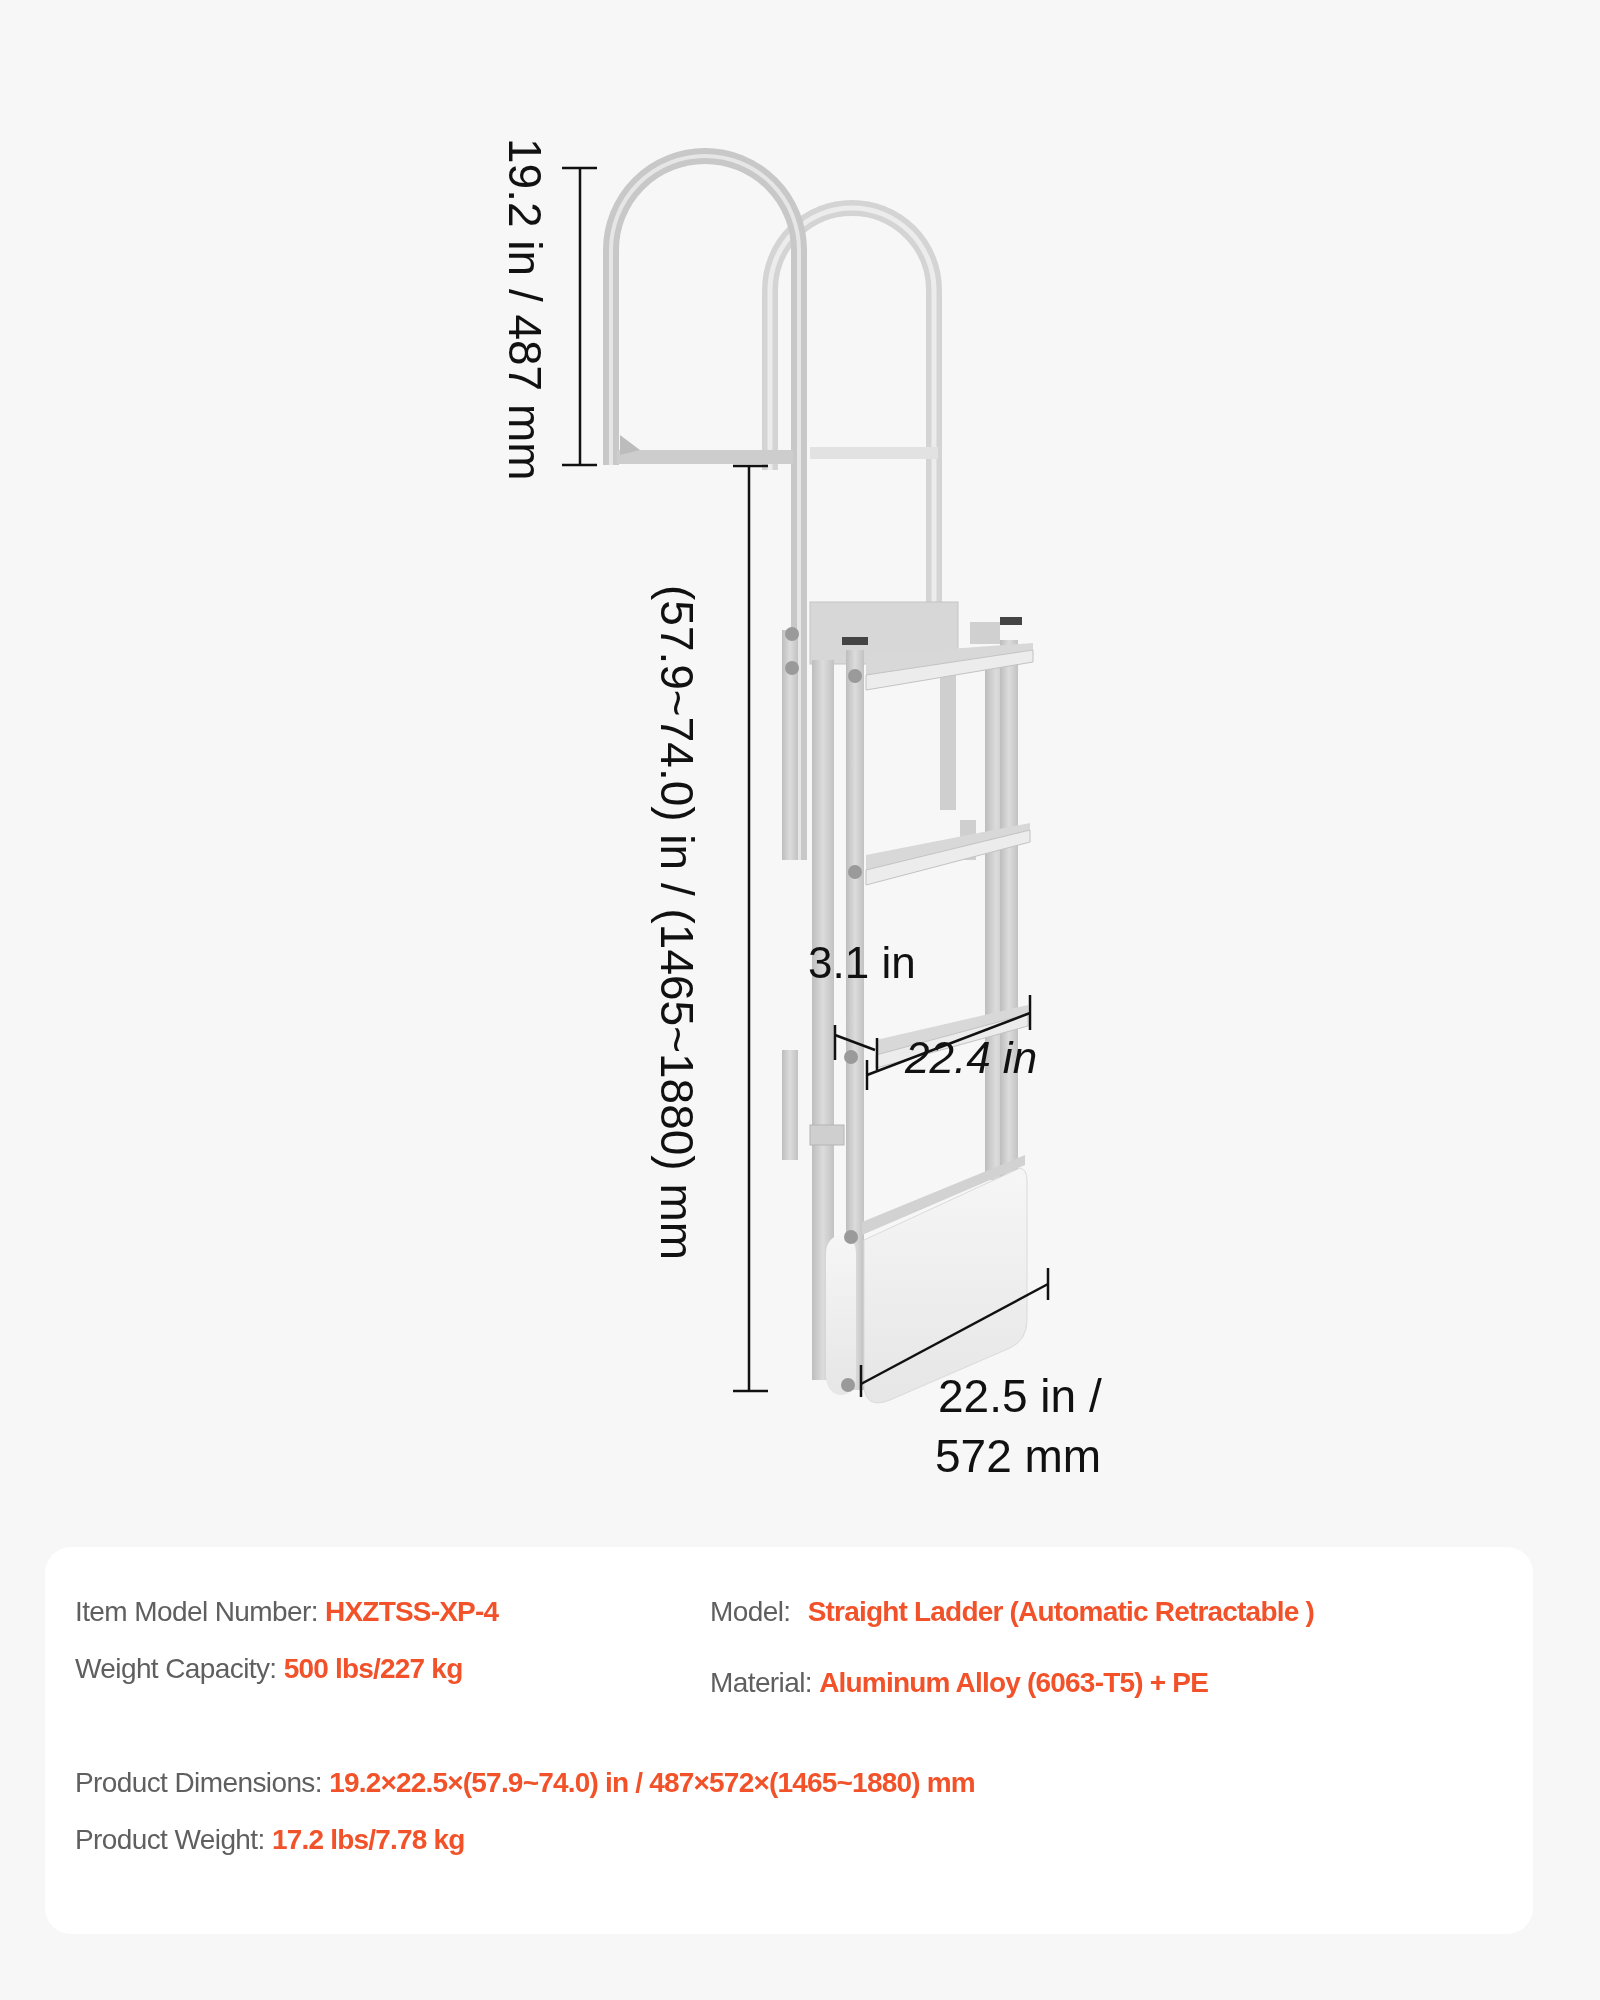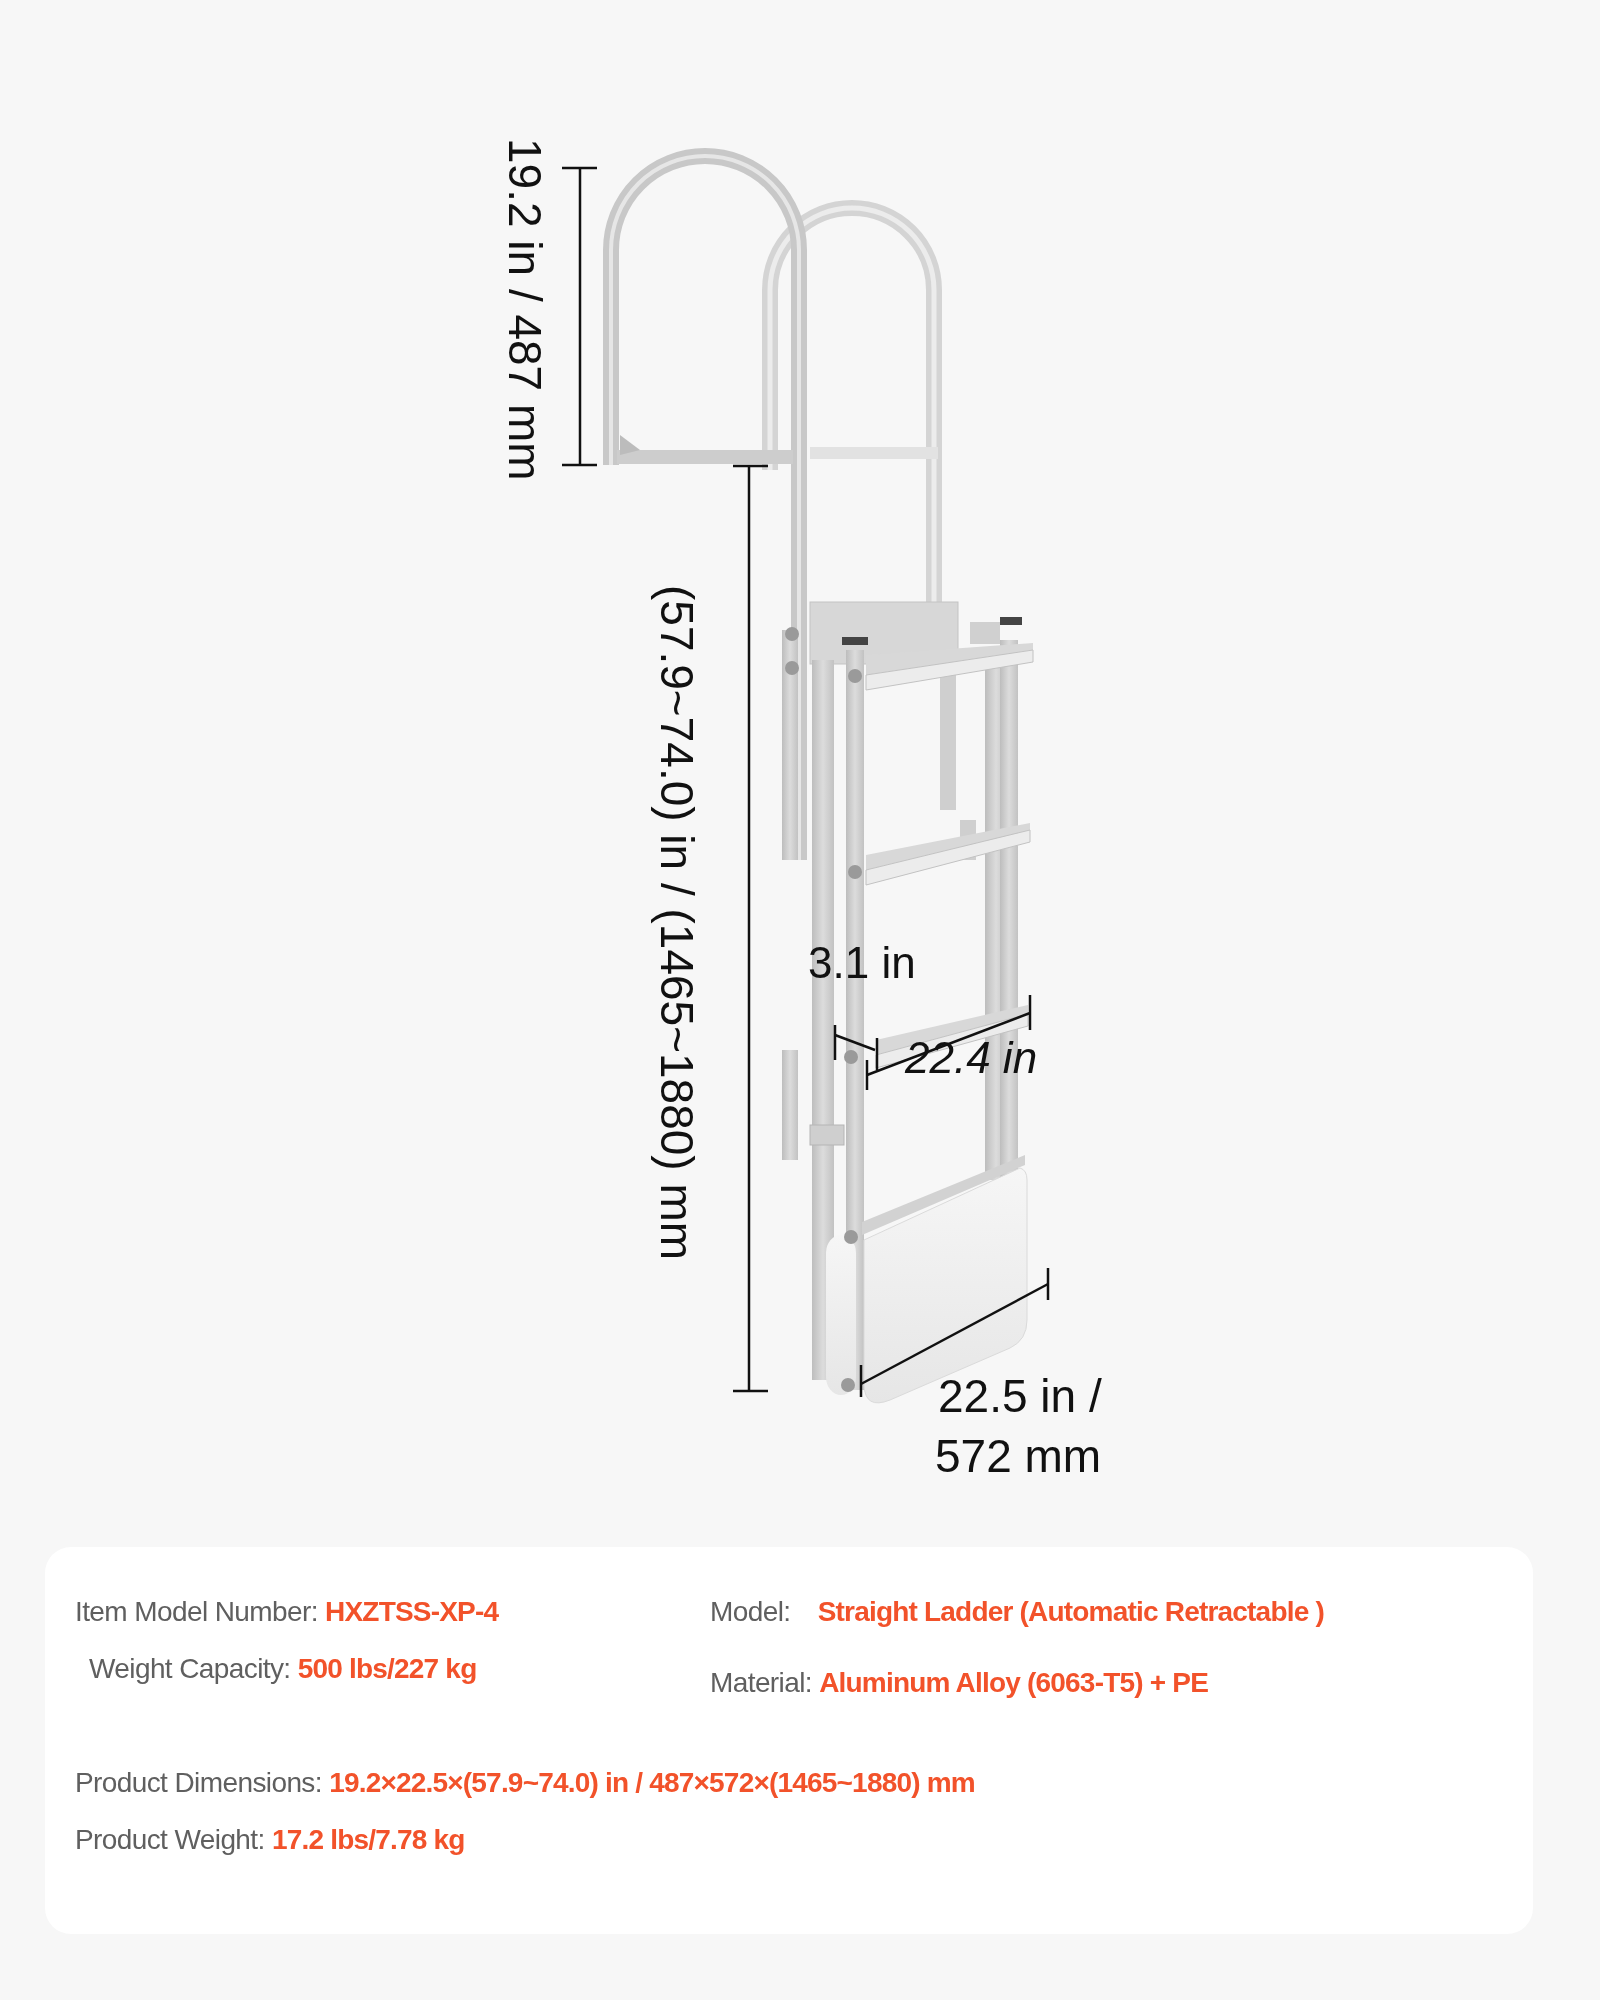--- a/index.html
+++ b/index.html
@@ -141,23 +141,23 @@
   <div class="dim-text" style="left:935px; top:1433px;">572 mm</div>
 </div>
 
 <div class="card">
   <div class="spec" style="left:30px; top:45px;">
     <span class="lbl">Item Model Number:</span>
     <span class="val">HXZTSS-XP-4</span>
   </div>
   <div class="spec" style="left:665px; top:45px;">
     <span class="lbl">Model:</span>
-    <span class="val" style="margin-left:20px;">Straight Ladder (Automatic Retractable )</span>
+    <span class="val" style="margin-left:10px;">Straight Ladder (Automatic Retractable )</span>
   </div>
-  <div class="spec" style="left:44px; top:102px;">
+  <div class="spec" style="left:30px; top:102px;">
     <span class="lbl">Weight Capacity:</span>
     <span class="val">500 lbs/227 kg</span>
   </div>
   <div class="spec" style="left:665px; top:116px;">
     <span class="lbl">Material:</span>
     <span class="val">Aluminum Alloy (6063-T5) + PE</span>
   </div>
   <div class="spec" style="left:30px; top:216px;">
     <span class="lbl">Product Dimensions:</span>
     <span class="val">19.2×22.5×(57.9~74.0) in / 487×572×(1465~1880) mm</span>

